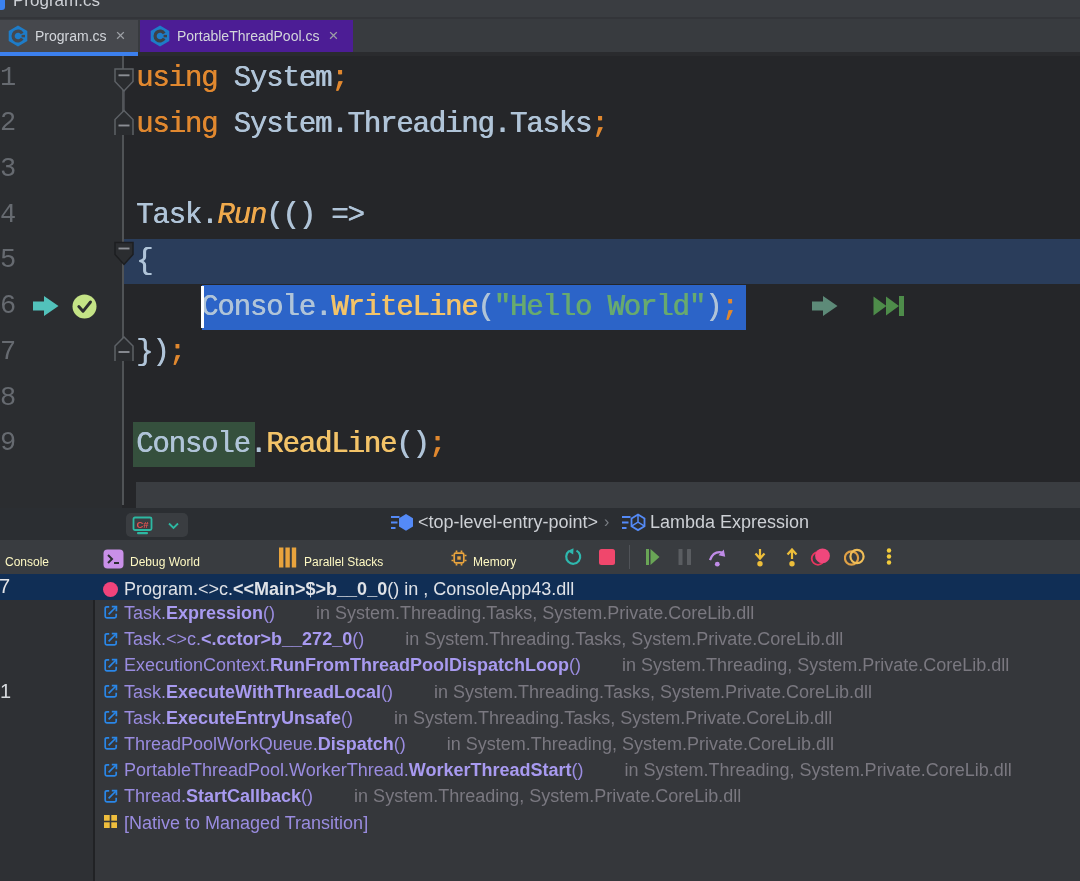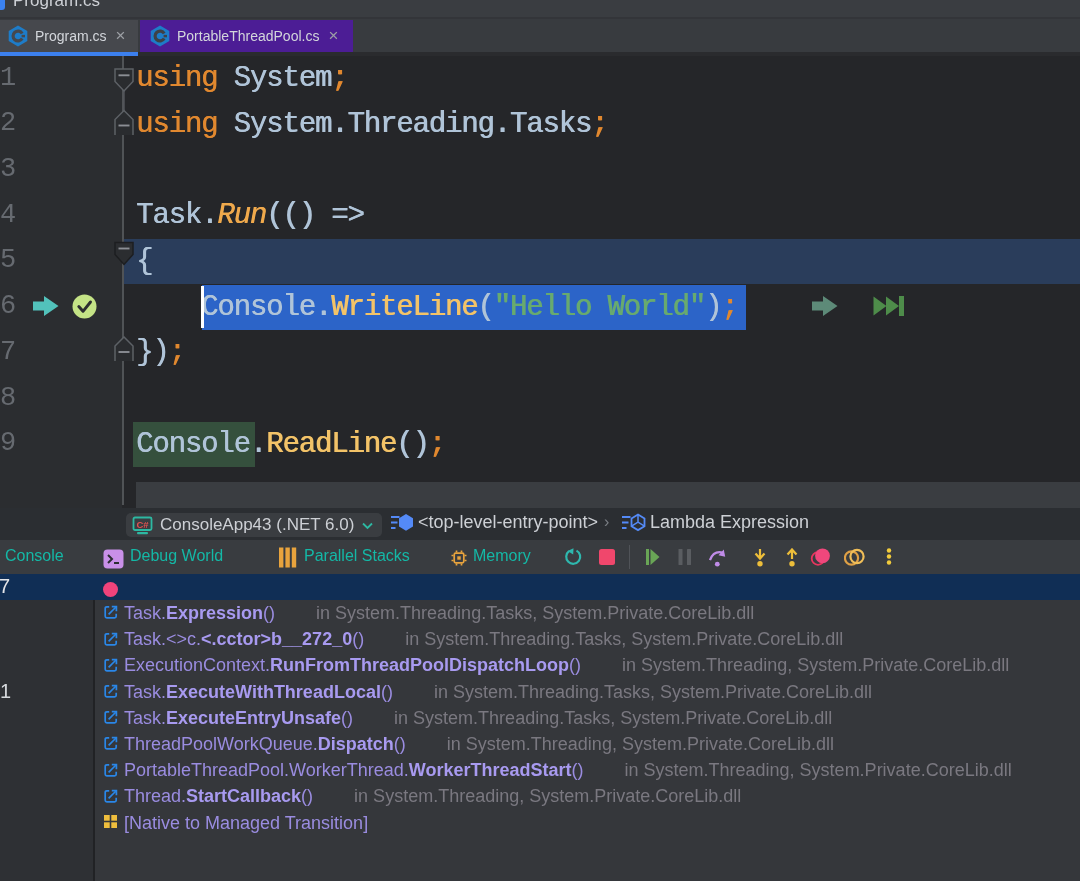--- a/index.html
+++ b/index.html
@@ -35,21 +35,21 @@
   #caret { left:201px; top:230px; width:2.5px; height:42px; background:#FFFFFF; }
   #l9hl { left:133px; top:366px; width:122px; height:45px; background:#35503D; }
   
   #crumbs { left:0; top:508px; width:1080px; height:32px; background:#2B2E32; }
   #chip { position:absolute; left:126px; top:5px; height:24px; background:#3A3D41; border-radius:5px; display:flex; align-items:center; padding:0 8px 0 5px; }
   #chip .t { color:#CDD0D5; font-size:17px; }
   .crumbtxt { color:#CDD0D5; font-size:18px; }
   .sep { color:#7A7E84; font-size:16px; }
   
   #toolbar { left:0; top:540px; width:1080px; height:34px; background:#393C40; }
-  .tool { position:absolute; top:7px; color:#14b8a6; font-size:16px; }
+  .tool { position:absolute; top:15px; color:#fef9c3; font-size:12px; }
   
   #frames { left:0; top:574px; width:1080px; height:307px; background:#35373B; }
   #leftcol { position:absolute; left:0; top:26px; width:93px; height:281px; background:#2E3034; }
   #colsep { position:absolute; left:93px; top:26px; width:2px; height:281px; background:#212225; }
   #selrow { position:absolute; left:0; top:0; width:1080px; height:26px; background:#102E55; }
   .frow { position:absolute; left:124px; font-size:18px; line-height:21px; color:#9A8CE0; white-space:pre; }
   .frow b { color:#A89AF0; font-weight:bold; }
   .fin { color:#7A7880; font-weight:normal;margin-left:36px; }
   .ficon { position:absolute; left:104px; }
 </style>
@@ -145,21 +145,20 @@
     </svg>
   </div>
 
   <div id="crumbs" class="abs">
     <div id="chip">
       <svg width="23" height="19" viewBox="0 0 23 19" style="margin-right:6px">
         <rect x="2.5" y="1.5" width="18" height="12.5" rx="1.5" fill="none" stroke="#2DB8A2" stroke-width="1.8"></rect>
         <rect x="6" y="16" width="11" height="2.2" rx="1" fill="#2DB8A2"></rect>
         <text x="11.5" y="11.5" font-family="Liberation Sans" font-size="9.5" font-weight="bold" fill="#E35252" text-anchor="middle">C#</text>
       </svg>
-      <span class="t">ConsoleApp43 (.NET 6.0)</span>
       <svg width="13" height="9" viewBox="0 0 13 9" style="margin-left:7px">
         <path d="M2 2.5 L6.5 7 L11 2.5" stroke="#2DB8A2" stroke-width="1.8" fill="none"></path>
       </svg>
     </div>
     <svg class="abs" style="left:391px; top:4px" width="23" height="21" viewBox="0 0 23 21">
       <path d="M0 5 H8.5 M0 10.5 H6.5 M0 16 H4.5" stroke="#548AF7" stroke-width="2.2"></path>
       <path d="M15 2 L22 6.2 V14.5 L15 18.7 L8 14.5 V6.2 Z" fill="#548AF7"></path>
     </svg>
     <div class="abs crumbtxt" style="left:418px; top:4px">&lt;top-level-entry-point&gt;</div>
     <div class="abs sep" style="left:604px; top:5px">›</div>
@@ -238,20 +237,21 @@
 
   <div id="frames" class="abs">
     <div id="selrow"></div>
     <div id="leftcol"></div>
     <div id="colsep"></div>
     <div class="abs" style="left:-1px; top:1px; font-size:20px; color:#E3E5E9">7</div>
     <div class="abs" style="left:0px; top:106px; font-size:20px; color:#D5D8DC">1</div>
     <svg class="abs" style="left:103px; top:8px" width="15" height="15" viewBox="0 0 15 15">
       <circle cx="7.5" cy="7.5" r="7.5" fill="#F0437B"></circle>
     </svg>
+    <div class="frow" style="top:5px; color:#DFE2E7"><span>Program.&lt;&gt;c.<b style="color:#DFE2E7">&lt;&lt;Main&gt;$&gt;b__0_0</b>() in , ConsoleApp43.dll</span></div>
     <svg class="abs ficon" style="top:31.4px" width="14" height="14" viewBox="0 0 14 14">
       <path d="M5.2 1.8 H2.8 C1.7 1.8 1.2 2.3 1.2 3.4 V11.2 C1.2 12.3 1.7 12.8 2.8 12.8 H10.6 C11.7 12.8 12.2 12.3 12.2 11.2 V8.8" fill="none" stroke="#2A87E8" stroke-width="1.7"></path>
       <path d="M4.6 9.4 L12 2" stroke="#2A87E8" stroke-width="1.7"></path>
       <path d="M7.8 1.6 H12.4 V6.2" fill="none" stroke="#2A87E8" stroke-width="1.7"></path>
     </svg>
     <div class="frow" style="top:28.9px">Task.<b>Expression</b>()<span class="fin"> in System.Threading.Tasks, System.Private.CoreLib.dll</span></div>
     <svg class="abs ficon" style="top:57.6px" width="14" height="14" viewBox="0 0 14 14">
       <path d="M5.2 1.8 H2.8 C1.7 1.8 1.2 2.3 1.2 3.4 V11.2 C1.2 12.3 1.7 12.8 2.8 12.8 H10.6 C11.7 12.8 12.2 12.3 12.2 11.2 V8.8" fill="none" stroke="#2A87E8" stroke-width="1.7"></path>
       <path d="M4.6 9.4 L12 2" stroke="#2A87E8" stroke-width="1.7"></path>
       <path d="M7.8 1.6 H12.4 V6.2" fill="none" stroke="#2A87E8" stroke-width="1.7"></path>

